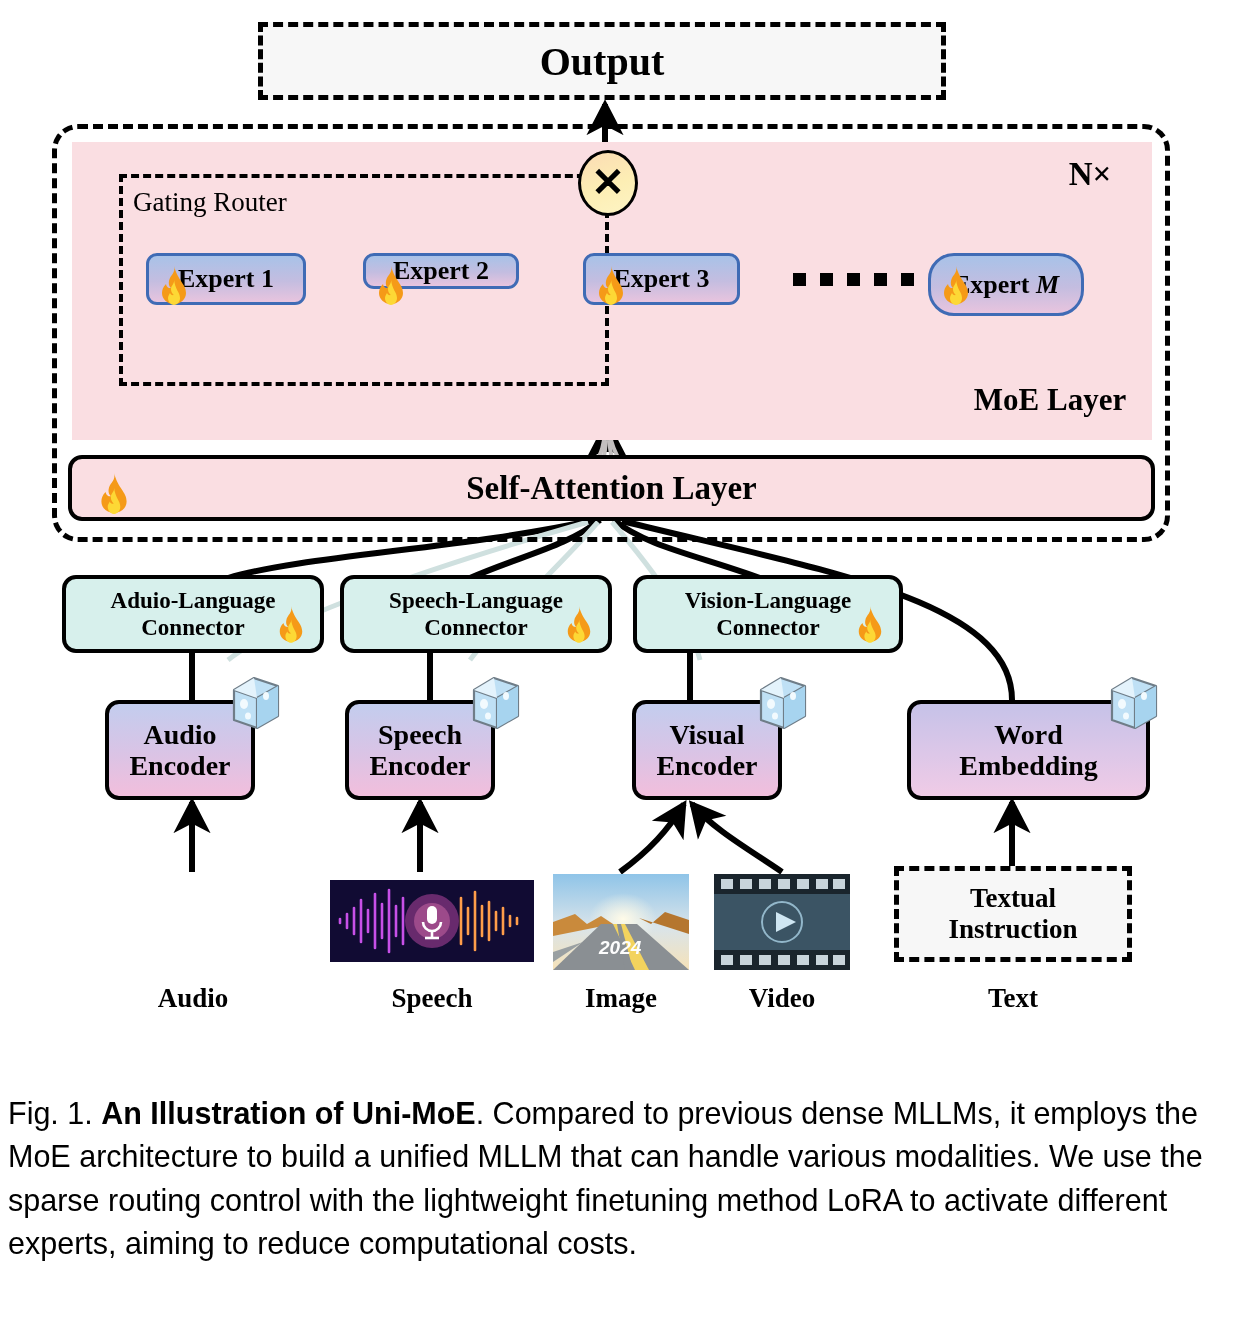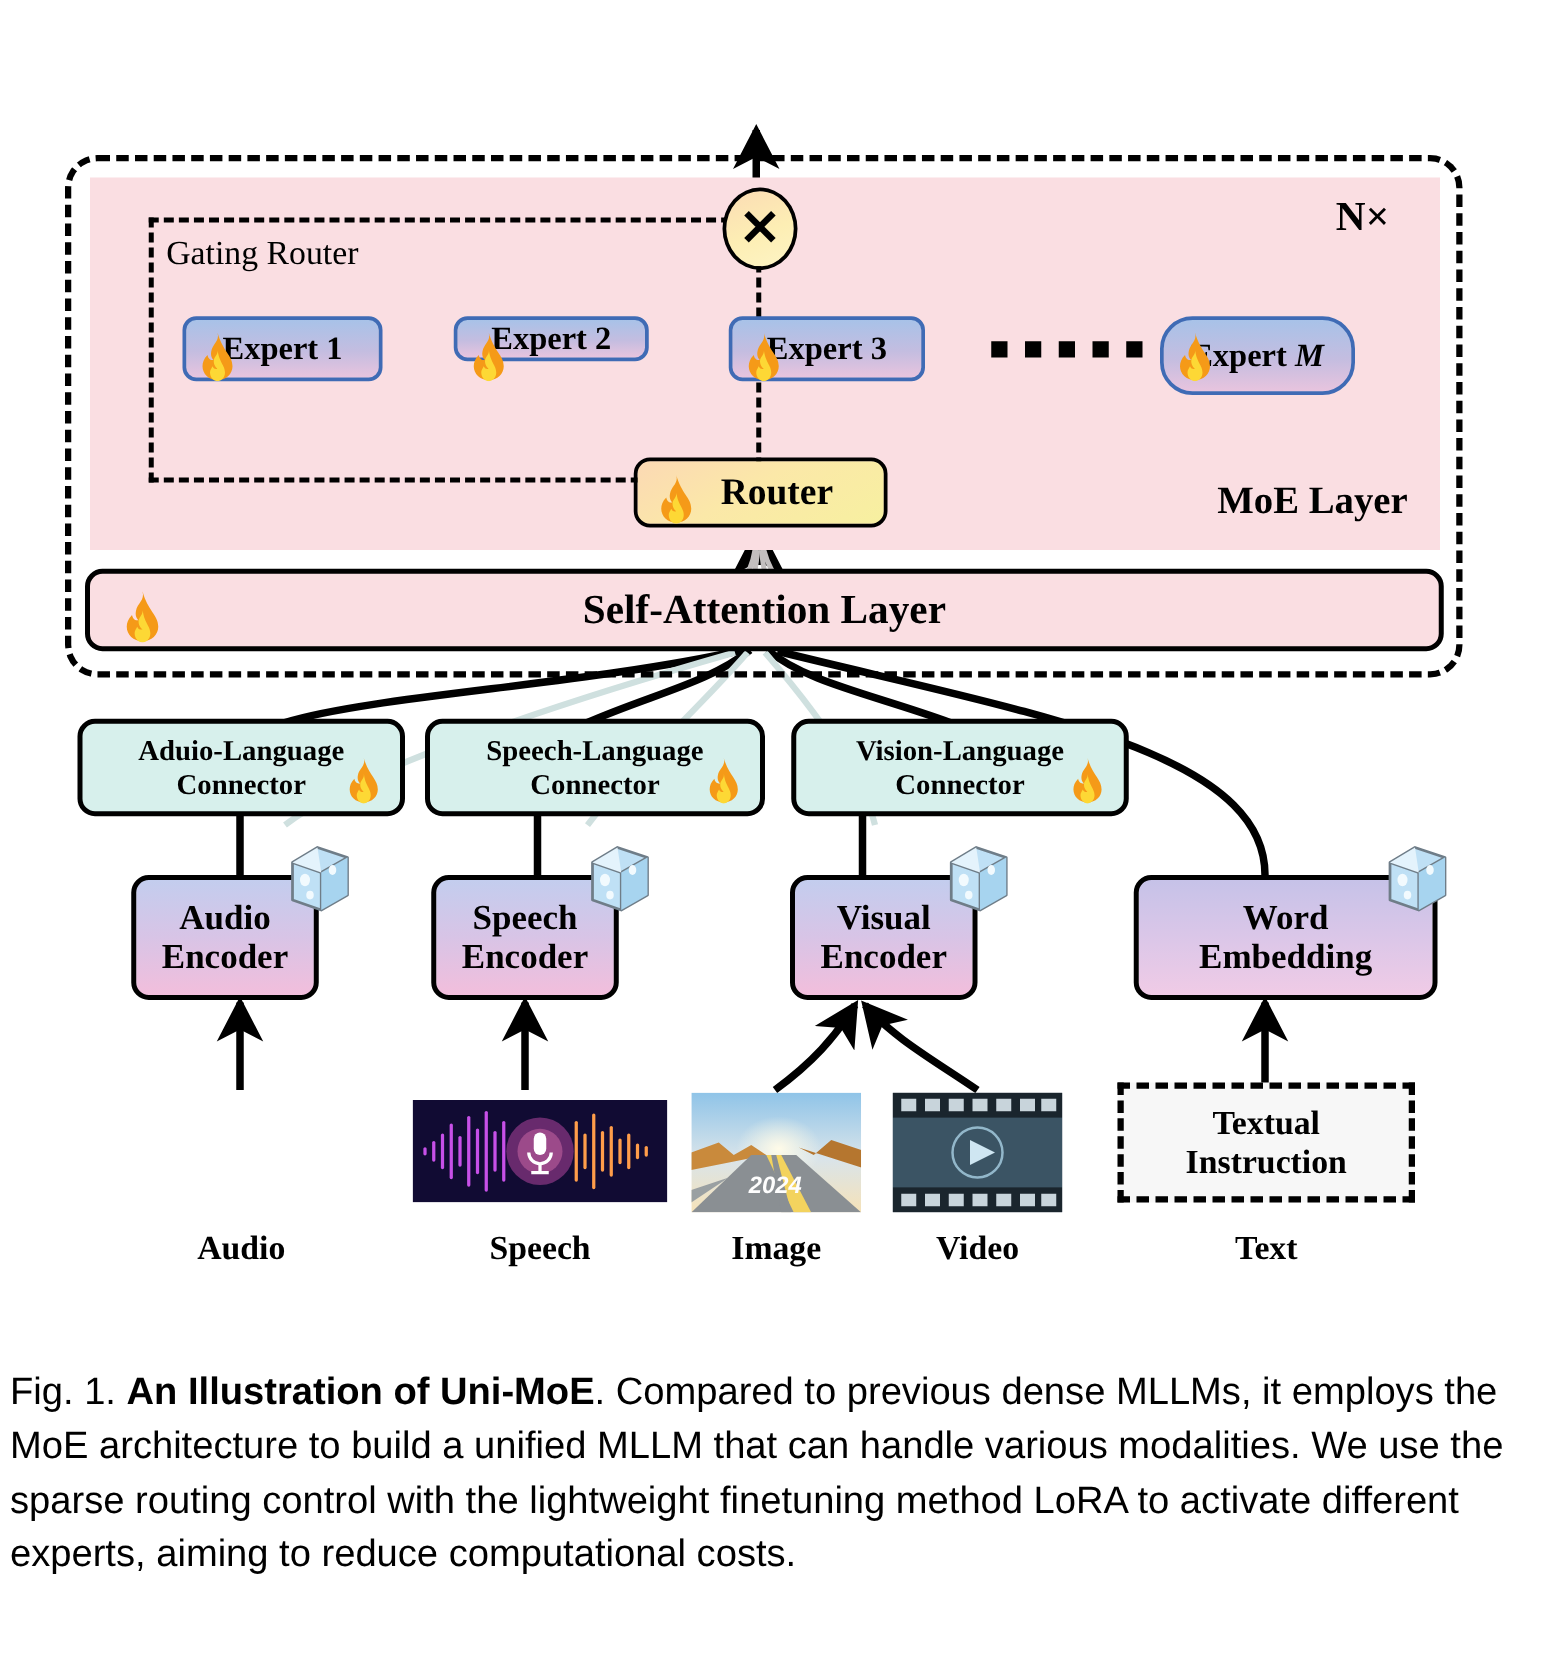--- a/index.html
+++ b/index.html
@@ -119,20 +119,23 @@
     <line x1="430" y1="700" x2="430" y2="652" stroke="#000" stroke-width="6"></line>
     <line x1="690" y1="700" x2="690" y2="652" stroke="#000" stroke-width="6"></line>
 
     <line x1="192" y1="872" x2="192" y2="802" stroke="#000" stroke-width="6" marker-end="url(#ah)"></line>
     <line x1="420" y1="872" x2="420" y2="802" stroke="#000" stroke-width="6" marker-end="url(#ah)"></line>
     <path d="M620,872 C650,850 668,830 684,804" stroke="#000" stroke-width="6" fill="none" marker-end="url(#ah)"></path>
     <path d="M782,872 C750,850 714,830 692,804" stroke="#000" stroke-width="6" fill="none" marker-end="url(#ah)"></path>
     <line x1="1012" y1="872" x2="1012" y2="802" stroke="#000" stroke-width="6" marker-end="url(#ah)"></line>
   </svg>
 
+  <div class="box dash-out" style="left:258px;top:22px;width:688px;height:78px;">
+    <span class="t-out">Output</span>
+  </div>
 
   <div class="box moe-outer" style="left:52px;top:124px;width:1118px;height:418px;"></div>
 
   <div class="box pink-panel" style="left:72px;top:142px;width:1080px;height:298px;"></div>
 
   <div class="box" style="left:1040px;top:152px;width:100px;height:44px;">
     <span class="t-nx">N×</span>
   </div>
 
   <div class="box" style="left:950px;top:378px;width:200px;height:44px;">
@@ -189,29 +192,20 @@
   <div class="box expert" style="left:928px;top:253px;width:156px;height:63px;border-radius:26px;">
     <span class="fire" style="left:8px;top:9px;">
       <svg viewBox="0 0 32 40">
           <path d="M16 1c2 7-4 9-5 15-1 5 2 7 2 7s-4 1-5-4c-3 3-4 6-4 9 0 6 5 11 12 11s12-5 12-11c0-9-8-12-12-27z" fill="#f59a18"></path>
           <path d="M16 14c1 5-3 6-3 10 0 4 3 6 3 6s-3 1-4-2c-1 2-2 3-2 5 0 4 3 7 6 7s6-3 6-7c0-6-5-8-6-19z" fill="#fdd835"></path>
         </svg>
     </span>
     <span class="t-expert"><span>Expert </span><i>M</i></span>
   </div>
 
-  <div class="box router" style="left:507px;top:366px;width:203px;height:56px;">
-    <span class="fire" style="left:14px;top:10px;">
-      <svg viewBox="0 0 32 40">
-          <path d="M16 1c2 7-4 9-5 15-1 5 2 7 2 7s-4 1-5-4c-3 3-4 6-4 9 0 6 5 11 12 11s12-5 12-11c0-9-8-12-12-27z" fill="#f59a18"></path>
-          <path d="M16 14c1 5-3 6-3 10 0 4 3 6 3 6s-3 1-4-2c-1 2-2 3-2 5 0 4 3 7 6 7s6-3 6-7c0-6-5-8-6-19z" fill="#fdd835"></path>
-        </svg>
-    </span>
-    <span class="t-router" style="margin-left:26px;">Router</span>
-  </div>
 
   <div class="box selfattn" style="left:68px;top:455px;width:1087px;height:66px;">
     <span class="fire" style="left:24px;top:13px;width:36px;height:42px;">
       <svg viewBox="0 0 32 40">
           <path d="M16 1c2 7-4 9-5 15-1 5 2 7 2 7s-4 1-5-4c-3 3-4 6-4 9 0 6 5 11 12 11s12-5 12-11c0-9-8-12-12-27z" fill="#f59a18"></path>
           <path d="M16 14c1 5-3 6-3 10 0 4 3 6 3 6s-3 1-4-2c-1 2-2 3-2 5 0 4 3 7 6 7s6-3 6-7c0-6-5-8-6-19z" fill="#fdd835"></path>
         </svg>
     </span>
     <span class="t-sa">Self-Attention Layer</span>
   </div>

